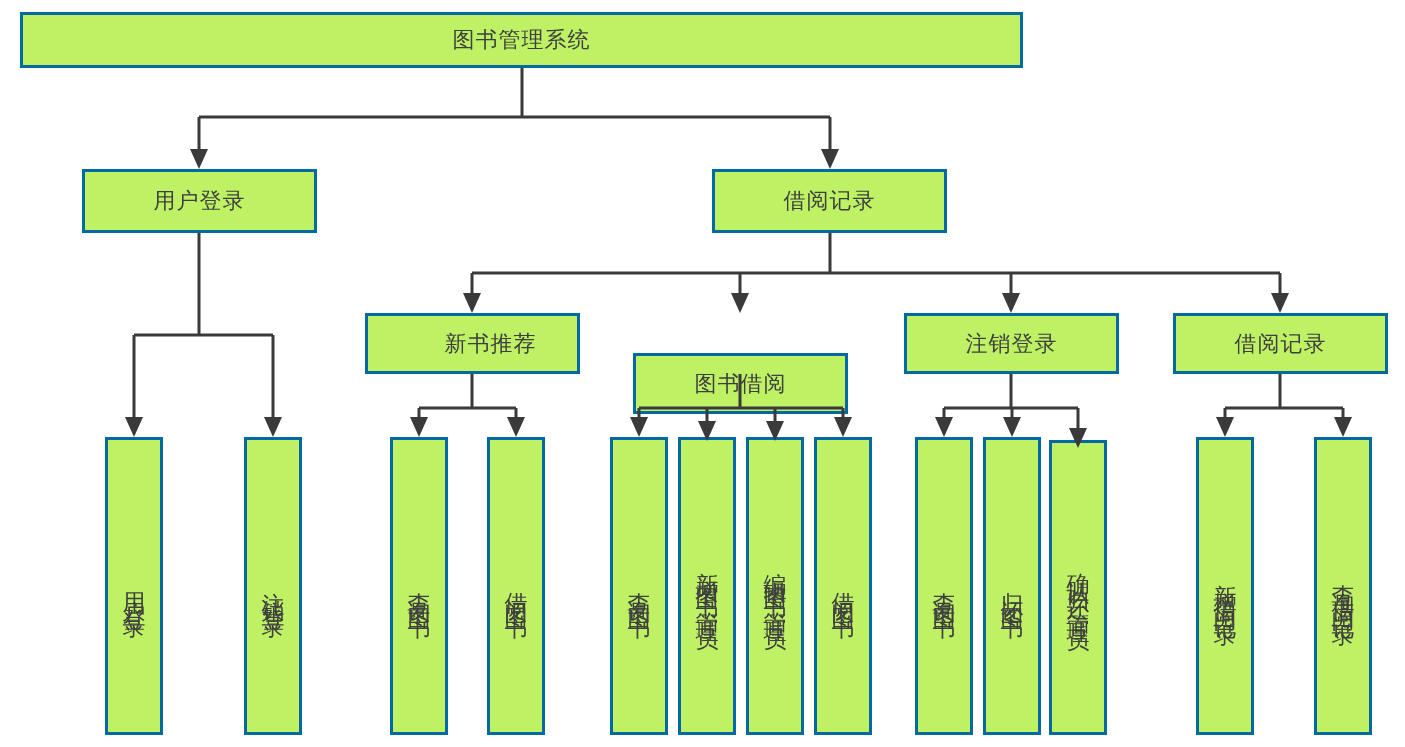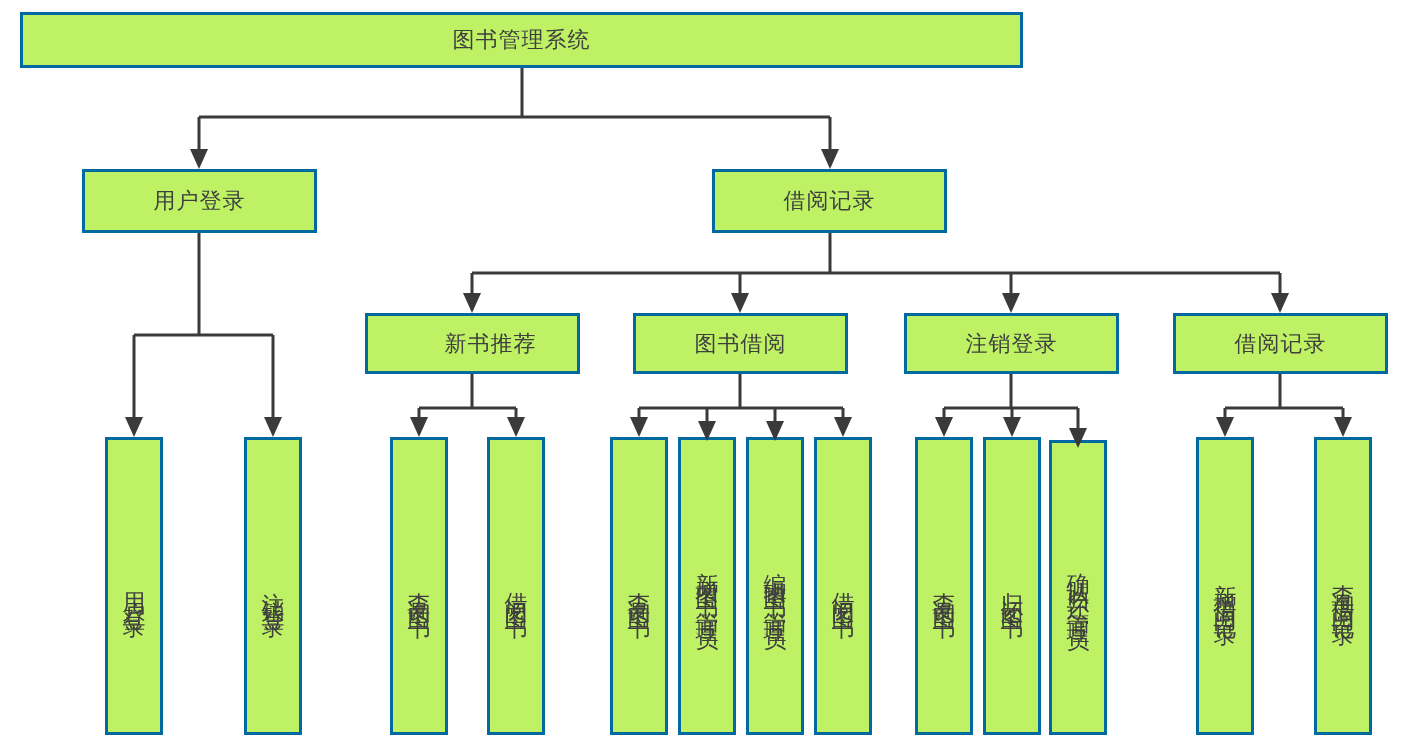--- a/index.html
+++ b/index.html
@@ -107,21 +107,21 @@
   <div class="node h lvl2" style="left:82px;">
     <span>用户登录</span>
   </div>
   <div class="node h lvl2" style="left:712px;">
     <span>借阅记录</span>
   </div>
 
   <div class="node h lvl3" style="left:365px;padding-left:36px;">
     <span>新书推荐</span>
   </div>
-  <div class="node h lvl3" style="left:633px;">
+  <div class="node h lvl3" style="left:633px;margin-top:40px;">
     <span>图书借阅</span>
   </div>
   <div class="node h lvl3" style="left:904px;">
     <span>注销登录</span>
   </div>
   <div class="node h lvl3" style="left:1173px;">
     <span>借阅记录</span>
   </div>
 
   <div class="node leaf" style="left:105px;">

